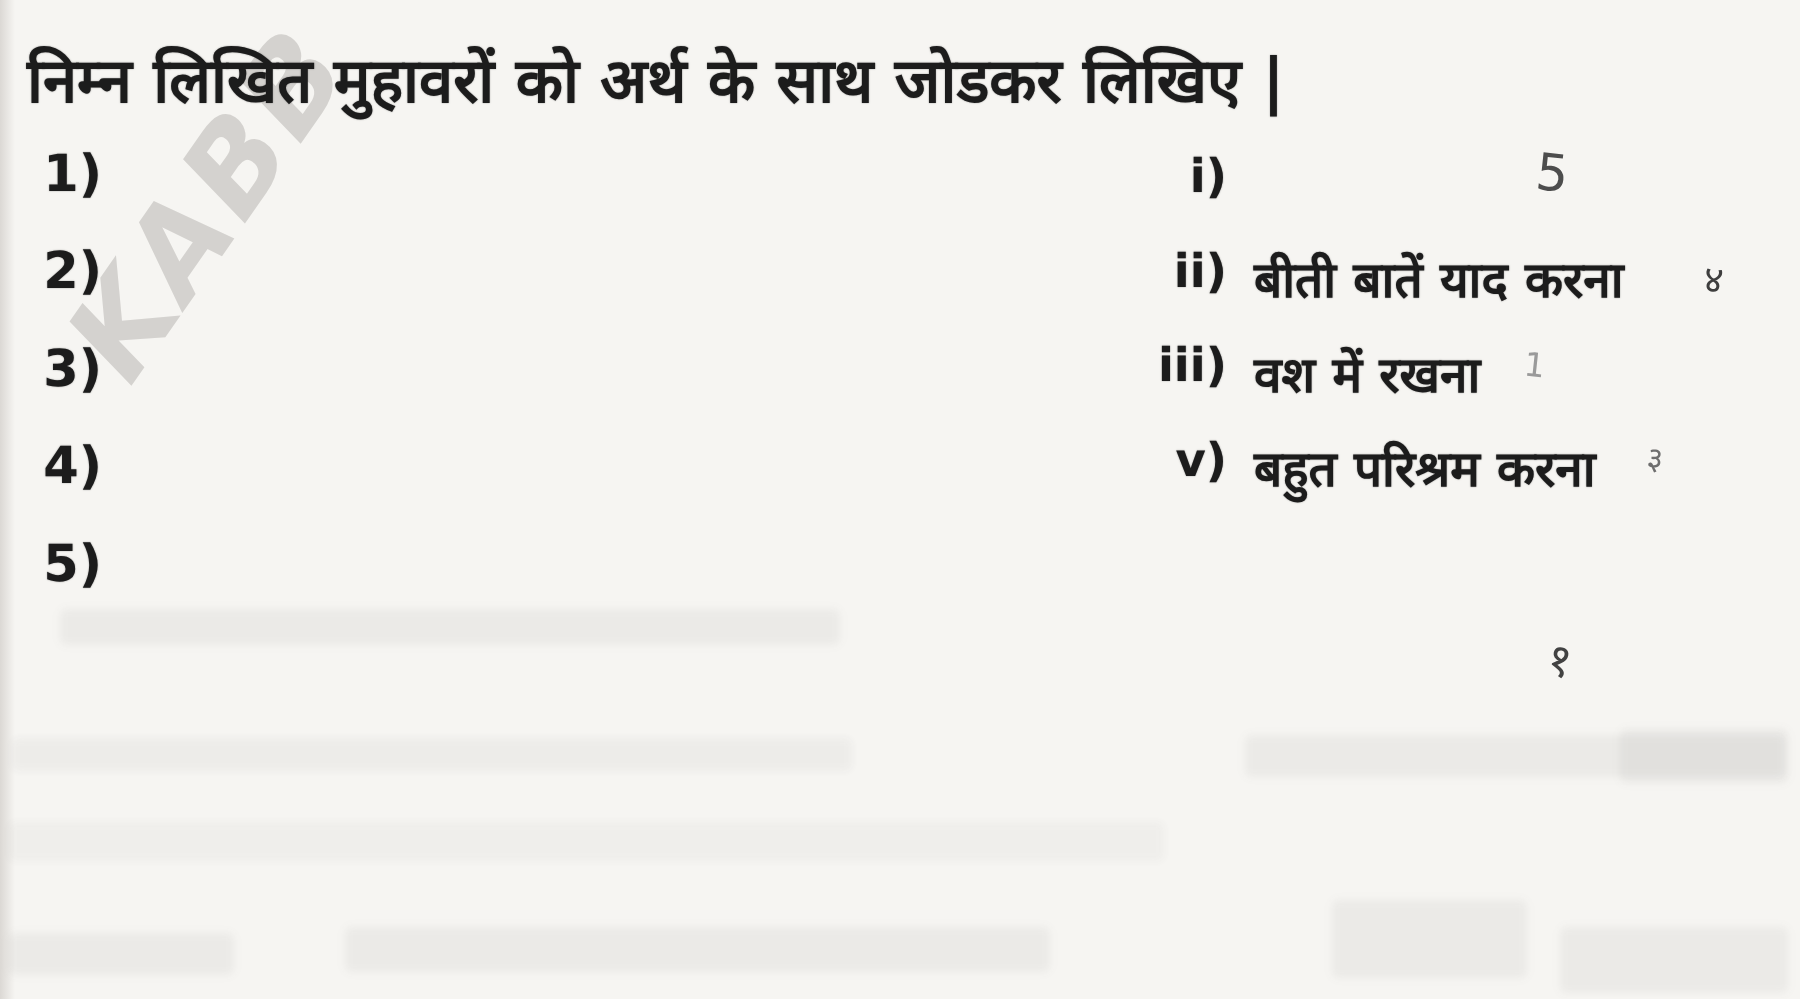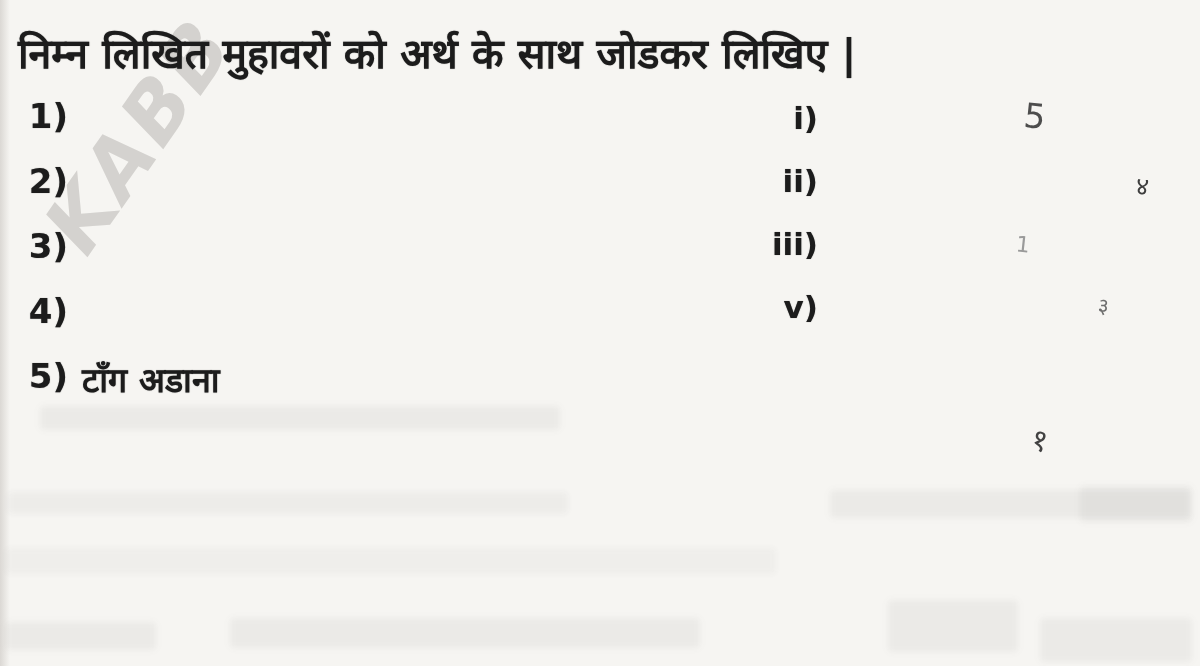--- a/index.html
+++ b/index.html
@@ -86,36 +86,38 @@
       <span class="num">2)</span>
     </div>
     <div class="row">
       <span class="num">3)</span>
     </div>
     <div class="row">
       <span class="num">4)</span>
     </div>
     <div class="row">
       <span class="num">5)</span>
-      <span class="txt">टाँग अडाना</span>
     </div>
   </div>
 
   <div class="col col-right">
     <div class="row">
       <span class="num">i)</span>
     </div>
     <div class="row">
       <span class="num">ii)</span>
+      <span class="txt">बीती बातें याद करना</span>
     </div>
     <div class="row">
       <span class="num">iii)</span>
+      <span class="txt">वश में रखना</span>
     </div>
     <div class="row">
       <span class="num">v)</span>
+      <span class="txt">बहुत परिश्रम करना</span>
     </div>
   </div>
 
   <span class="mark mark-i">5</span>
   <span class="mark mark-ii">४</span>
   <span class="mark mark-iii">1</span>
   <span class="mark mark-iv">३</span>
   <span class="mark mark-vi">१</span>
 
   <div class="smudge" style="left:40px;top:406px;width:520px;height:24px;"></div>

